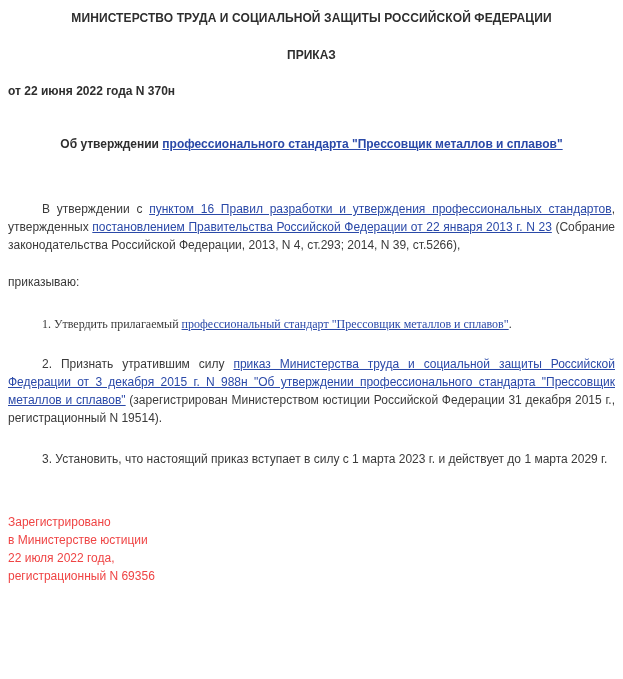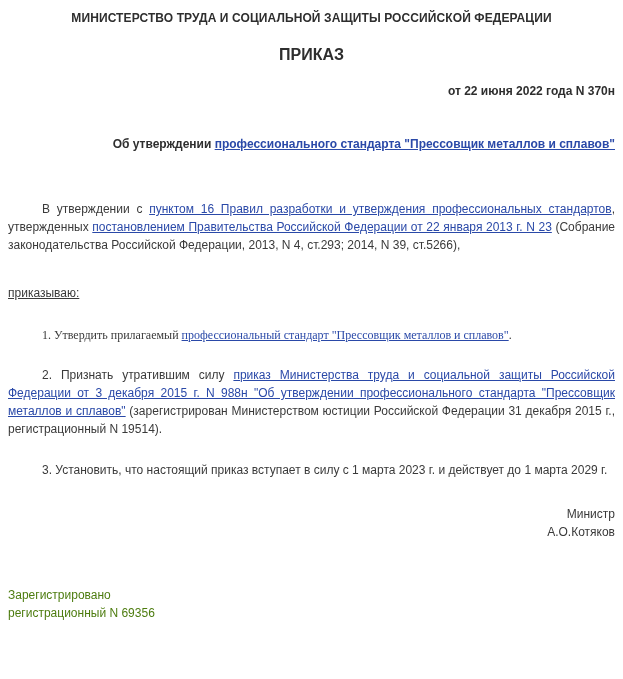--- a/index.html
+++ b/index.html
@@ -34,34 +34,34 @@
     color: #2e2e2e;
     font-size: 12px;
     letter-spacing: .1px;
     margin: 2px 0 0 0;
     line-height: 16px;
   }
   .doc-type {
     text-align: center;
     font-weight: bold;
     color: #2e2e2e;
-    font-size: 16px;
+    font-size: 12px;
     margin: 21px 0 0 0;
     line-height: 16px;
   }
   .doc-date {
-    text-align: right;
+    text-align: left;
     font-weight: bold;
     color: #2e2e2e;
     font-size: 12px;
     margin: 20px 0 0 0;
     line-height: 16px;
   }
   .doc-subject {
-    text-align: right;
+    text-align: center;
     font-weight: bold;
     color: #2e2e2e;
     font-size: 12px;
     margin: 37px 0 0 0;
     line-height: 16px;
   }
 
   
   .lnk {
     color: #2a49a8;
@@ -73,39 +73,39 @@
   
   .para {
     text-align: justify;
     text-justify: inter-word;
     line-height: 18px;
     margin: 0;
     color: #3a3a3a;
   }
   .para.indent { text-indent: 34px; }
   .p-accord   { margin-top: 48px; }
-  .p-order    { margin-top: 30px; text-decoration: underline; }
+  .p-order    { margin-top: 19px; }
   .p-item1    { margin-top: 24px; font-family: Liberation Serif, serif; }
   .p-item2    { margin-top: 22px; }
   .p-item3    { margin-top: 23px; }
 
   
   .sign {
     text-align: right;
     line-height: 18px;
     margin-top: 26px;
     color: #3a3a3a;
   }
 
   
   .reg {
     text-align: left;
     line-height: 18px;
     margin-top: 45px;
-    color: #4d7c0f;
+    color: #ef4444;
   }
 </style>
 </head>
 <body>
 
 <div class="page">
   <div class="inner">
 
     <div class="doc-title">МИНИСТЕРСТВО ТРУДА И СОЦИАЛЬНОЙ ЗАЩИТЫ РОССИЙСКОЙ ФЕДЕРАЦИИ</div>
 
@@ -118,24 +118,22 @@
     <p class="para indent p-accord"><span>В утверждении с </span><a class="lnk">пунктом 16 Правил разработки и утверждения профессиональных стандартов</a><span>, утвержденных </span><a class="lnk">постановлением Правительства Российской Федерации от 22 января 2013 г. N 23</a><span> (Собрание законодательства Российской Федерации, 2013, N 4, ст.293; 2014, N 39, ст.5266),</span></p>
 
     <p class="para p-order">приказываю:</p>
 
     <p class="para indent p-item1"><span>1. Утвердить прилагаемый </span><a class="lnk">профессиональный стандарт "Прессовщик металлов и сплавов"</a><span>.</span></p>
 
     <p class="para indent p-item2"><span>2. Признать утратившим силу </span><a class="lnk">приказ Министерства труда и социальной защиты Российской Федерации от 3 декабря 2015 г. N 988н "Об утверждении профессионального стандарта "Прессовщик металлов и сплавов"</a><span> (зарегистрирован Министерством юстиции Российской Федерации 31 декабря 2015 г., регистрационный N 19514).</span></p>
 
     <p class="para indent p-item3">3. Установить, что настоящий приказ вступает в силу с 1 марта 2023 г. и действует до 1 марта 2029 г.</p>
 
-    <div class="sign">
-      <div>Министр</div>
-      <div>А.О.Котяков</div>
-    </div>
 
     <div class="reg">
       <div>Зарегистрировано</div>
+      <div>в Министерстве юстиции</div>
+      <div>22 июля 2022 года,</div>
       <div>регистрационный N 69356</div>
     </div>
 
   </div>
 </div>
 
 </body></html>

